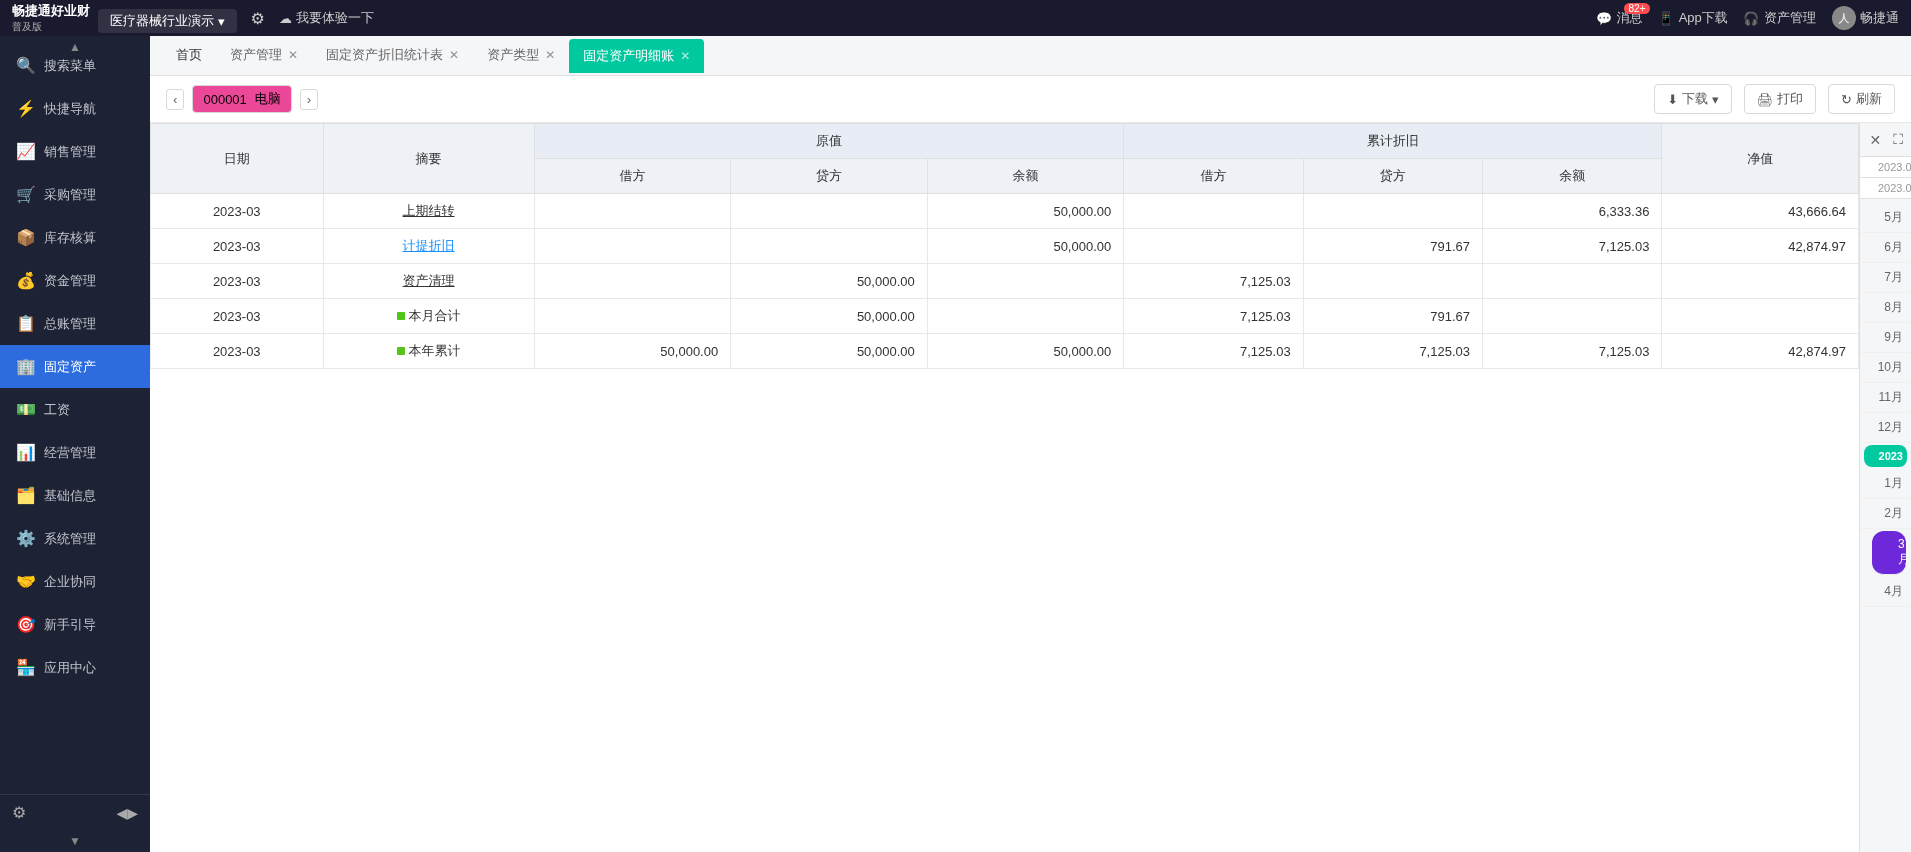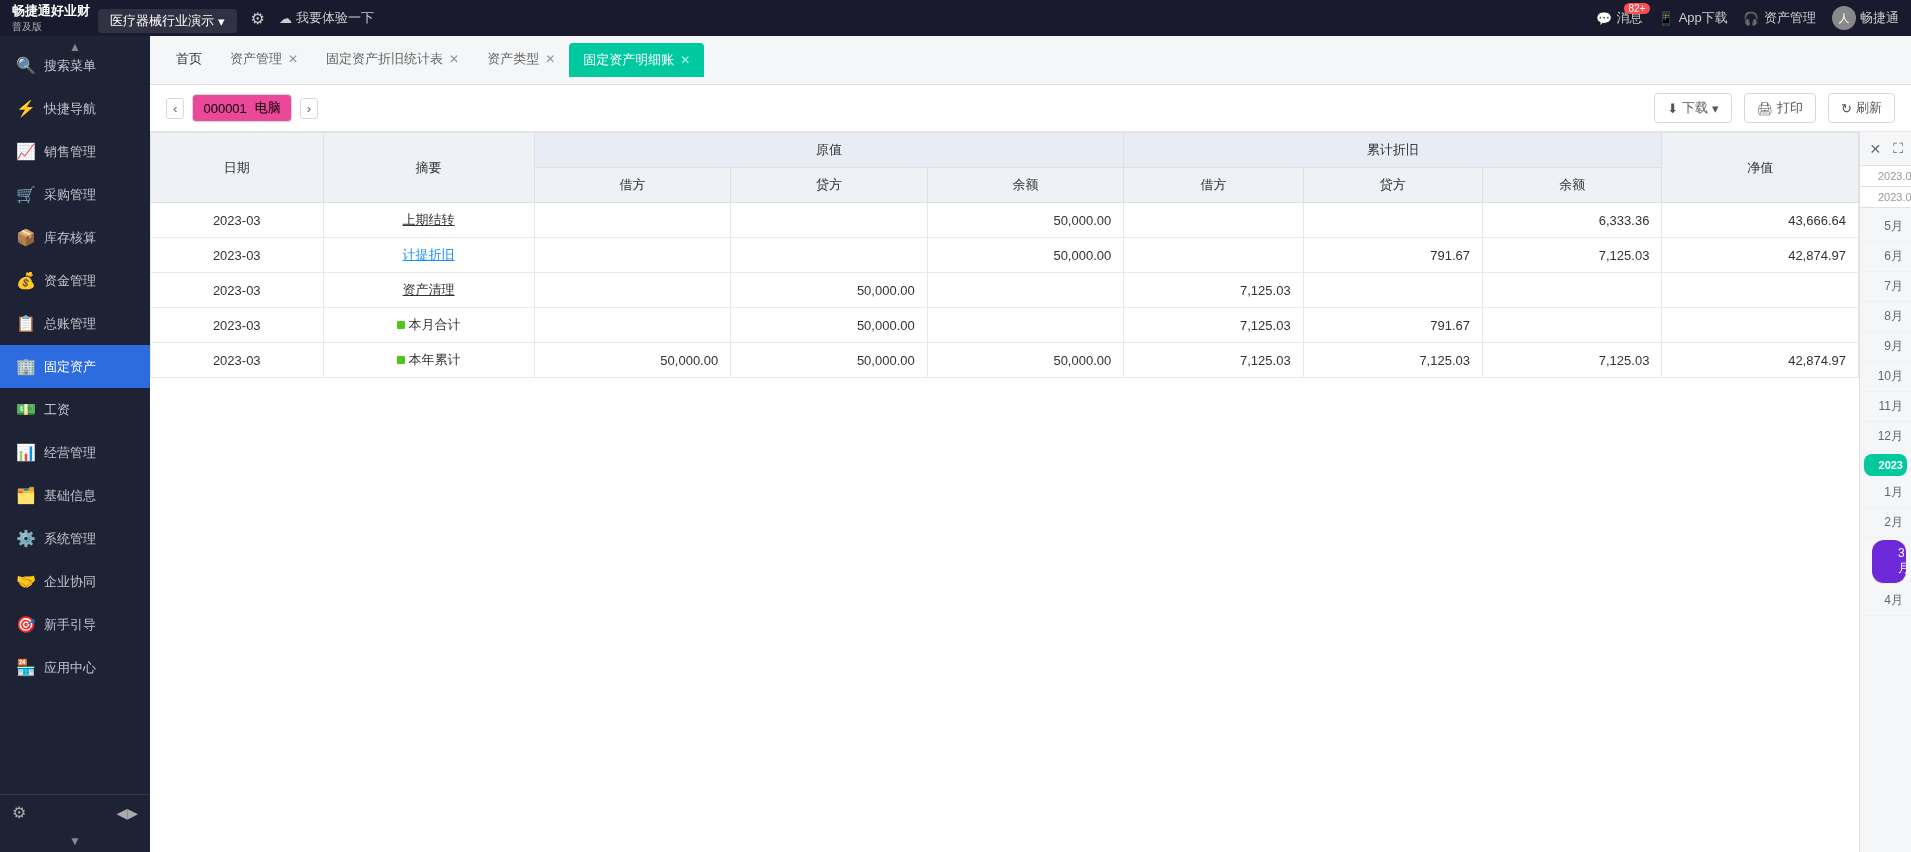--- a/index.html
+++ b/index.html
@@ -26,21 +26,21 @@
     .sidebar { width: 150px; background: #1e2235; flex-shrink: 0; display: flex; flex-direction: column; overflow-y: auto; overflow-x: hidden; }
     .sidebar-item { display: flex; align-items: center; gap: 10px; padding: 12px 16px; color: #c0c4cc; cursor: pointer; font-size: 13px; transition: background 0.2s; }
     .sidebar-item.active { background: #2d6cdf; color: #fff; }
     .sidebar-icon { font-size: 16px; width: 18px; text-align: center; }
     .scroll-arrow { color: #888; font-size: 12px; cursor: pointer; background: none; border: none; }
 
     
     .content-area { flex: 1; display: flex; flex-direction: column; overflow: hidden; background: #fff; }
 
     
-    .tab-bar { display: flex; align-items: center; background: #f5f6f8; border-bottom: 1px solid #e0e0e0; padding: 0 12px; flex-shrink: 0; height: 49px; }
+    .tab-bar { display: flex; align-items: center; background: #f5f6f8; border-bottom: 1px solid #e0e0e0; padding: 0 12px; flex-shrink: 0; height: 40px; }
     .tab { display: flex; align-items: center; gap: 6px; padding: 8px 14px; cursor: pointer; font-size: 13px; color: #666; border-bottom: 2px solid transparent; white-space: nowrap; }
     .tab.active { color: #fff; background: #00c9a0; border-radius: 4px 4px 0 0; border-bottom: none; }
     .tab .tab-close { font-size: 12px; color: inherit; opacity: 0.7; cursor: pointer; }
     .tab.home { color: #333; }
 
     
     .toolbar { display: flex; align-items: center; justify-content: space-between; padding: 8px 16px; border-bottom: 1px solid #e8e8e8; background: #fff; flex-shrink: 0; }
     .toolbar-left { display: flex; align-items: center; gap: 8px; }
     .asset-selector { display: flex; align-items: center; gap: 4px; border: 1px solid #d9d9d9; border-radius: 4px; padding: 4px 10px; background: #ec4899; font-size: 13px; }
     .nav-arrow { background: none; border: 1px solid #d9d9d9; border-radius: 3px; padding: 2px 6px; cursor: pointer; color: #666; }

